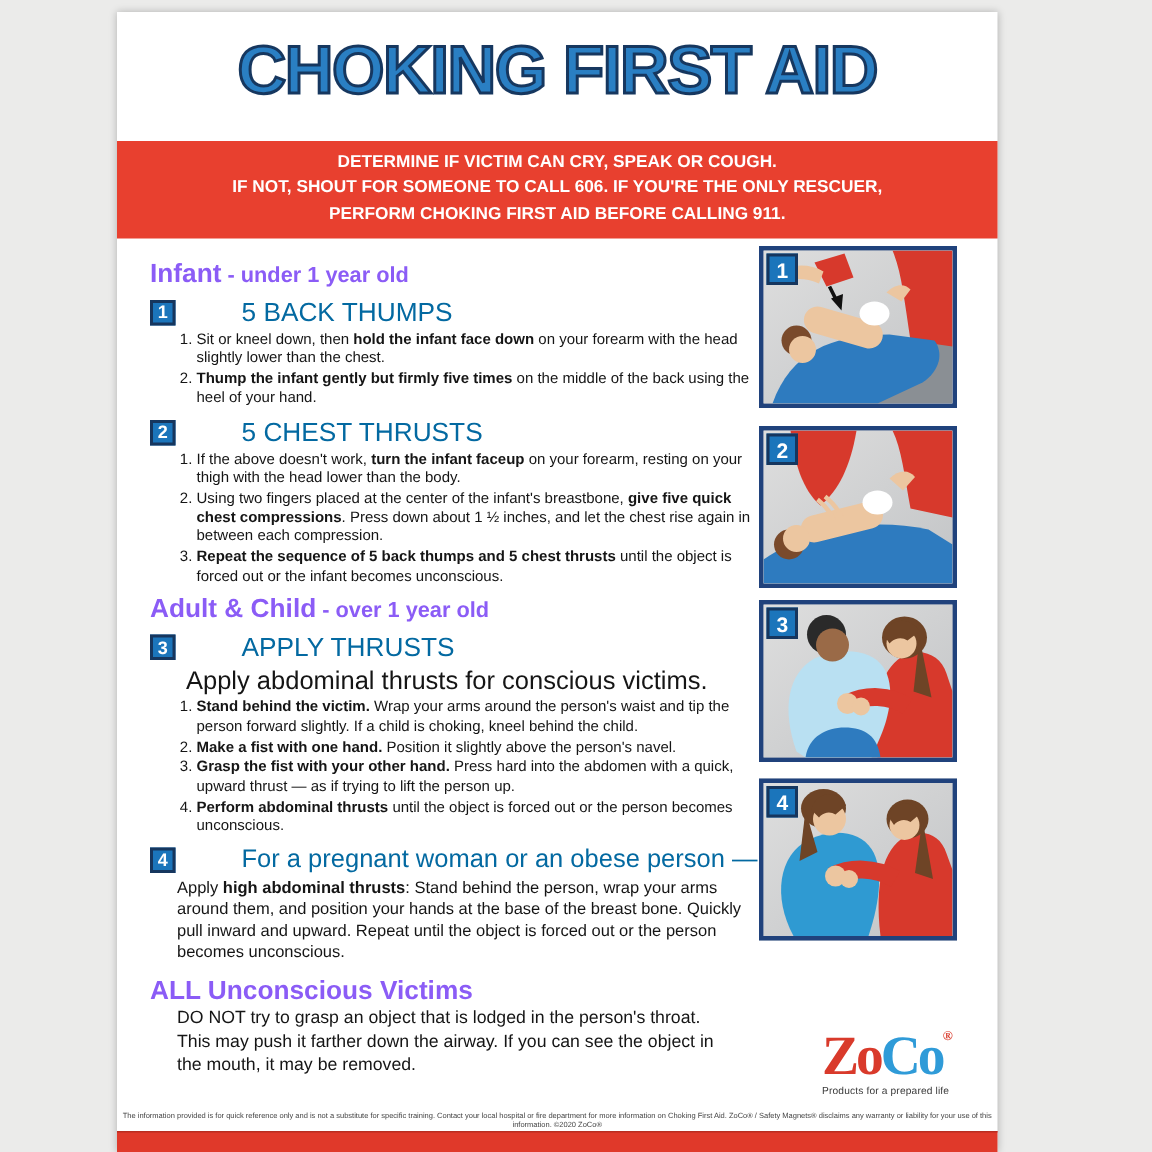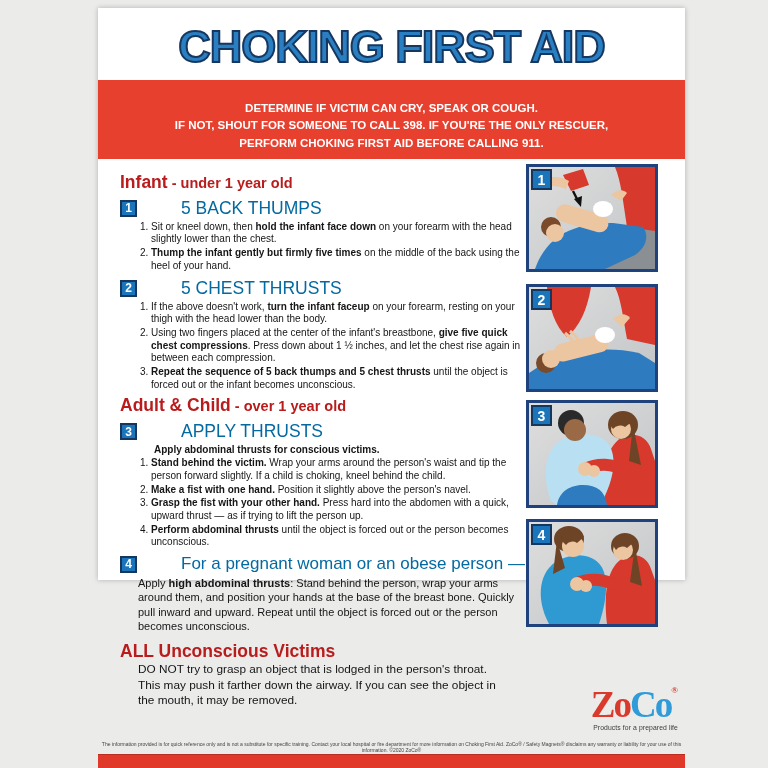--- a/index.html
+++ b/index.html
@@ -5,72 +5,72 @@
   * { box-sizing: border-box; margin: 0; padding: 0; }
   html,body { width: 768px; height: 768px; }
   body {
     background: #ebebea;
     font-family: "Liberation Sans", sans-serif;
     position: relative;
     overflow: hidden;
   }
   .poster {
     position: absolute;
-    left: 98px; top: 8px;
-    width: 587px; height: 572px;
+    left: 78px; top: 8px;
+    width: 587px; height: 760px;
     background: #ffffff;
     box-shadow: 0 0 5px rgba(0,0,0,.25);
   }
   .title {
     margin-top: 13px;
     text-align: center;
     font-size: 45px;
     font-weight: bold;
     letter-spacing: -1px;
     color: #2a7fc3;
     -webkit-text-stroke: 2px #16375f;
     text-shadow: 0 0 1px #16375f;
     white-space: nowrap;
   }
   .banner {
-    margin-top: 7px;
+    margin-top: 21px;
     background: #e8402f;
     color: #fff;
     font-weight: bold;
     text-align: center;
     font-size: 11.5px;
     line-height: 1.5;
-    padding: 20px 0 7px 0;
+    padding: 6px 0 7px 0;
   }
   .content {
     position: relative;
     padding: 9px 0 0 22px;
     width: 428px;
   }
-  .section-label { color: #b91c1c; font-weight: bold; font-size: 17.5px; margin-top: 4px; }
+  .section-label { color: #8b5cf6; font-weight: bold; font-size: 17.5px; margin-top: 4px; }
   .section-label .sub { font-size: 14.5px; }
   .step-head { display: flex; align-items: center; gap: 8px; margin: 5px 0 2px 0; }
   .num-box {
     width: 17px; height: 17px; flex: 0 0 17px;
     background: #1b75bb; border: 2px solid #16365e;
     color: #fff; font-weight: bold; font-size: 12px;
     display: flex; align-items: center; justify-content: center;
   }
   .step-title { color: #0369a1; font-weight: normal; font-size: 17.5px; white-space: nowrap; margin-left: 36px; }
   .step-title.mixed { font-size: 17px; }
   ol.steps {
     margin: 1px 0 3px 14px;
     padding-left: 17px;
     font-size: 10px;
     line-height: 1.27;
     color: #151515;
     width: 388px;
   }
   ol.steps li { margin-bottom: 1px; }
-  .intro { font-size: 10px; color: #151515; margin: 1px 0 2px 34px; font-weight: bold; }
+  .intro { font-size: 17px; color: #151515; margin: 1px 0 2px 24px; }
   .para {
     font-size: 11px; line-height: 1.3; color: #151515;
     margin: 1px 0 3px 18px; width: 390px;
   }
   .unc-para {
     font-size: 11.8px; line-height: 1.32; color: #151515;
     margin-left: 18px; width: 360px;
   }
   
   .panel {
@@ -84,21 +84,21 @@
     position: absolute; top: 2px; left: 2px; z-index: 2;
     width: 21px; height: 21px;
     background: #1b75bb; border: 2px solid #16365e;
     color: #fff; font-weight: bold; font-size: 14px;
     display: flex; align-items: center; justify-content: center;
   }
   .p1 { top: 156px; } .p2 { top: 276px; } .p3 { top: 392px; } .p4 { top: 511px; }
   
   .logo {
     position: absolute; left: 470px; top: 678px; width: 110px;
-    text-align: right; line-height: 1;
+    text-align: left; line-height: 1;
   }
   .logo .word {
     font-family: "Liberation Serif", serif;
     font-weight: bold; font-size: 37px; letter-spacing: -2px;
   }
   .logo .zo { color: #d93a2b; }
   .logo .co { color: #2f9bd8; }
   .logo .reg { font-size: 9px; color: #d93a2b; vertical-align: top; letter-spacing: 0; }
   .logo .tagline { font-size: 6.8px; color: #3a3a3a; margin-top: 2px; letter-spacing: .1px; }
   
@@ -115,21 +115,21 @@
 </style>
 </head>
 <body>
 
 <div class="poster">
 
   <div class="title">CHOKING FIRST AID</div>
 
   <div class="banner">
     <div>DETERMINE IF VICTIM CAN CRY, SPEAK OR COUGH.</div>
-    <div>IF NOT, SHOUT FOR SOMEONE TO CALL 398. IF YOU'RE THE ONLY RESCUER,</div>
+    <div>IF NOT, SHOUT FOR SOMEONE TO CALL 606. IF YOU'RE THE ONLY RESCUER,</div>
     <div>PERFORM CHOKING FIRST AID BEFORE CALLING 911.</div>
   </div>
 
   <div class="content">
 
     <div class="section-label"><span>Infant</span><span class="sub"> - under 1 year old</span></div>
 
     <div class="step-head">
       <div class="num-box">1</div>
       <div class="step-title">5 BACK THUMPS</div>

